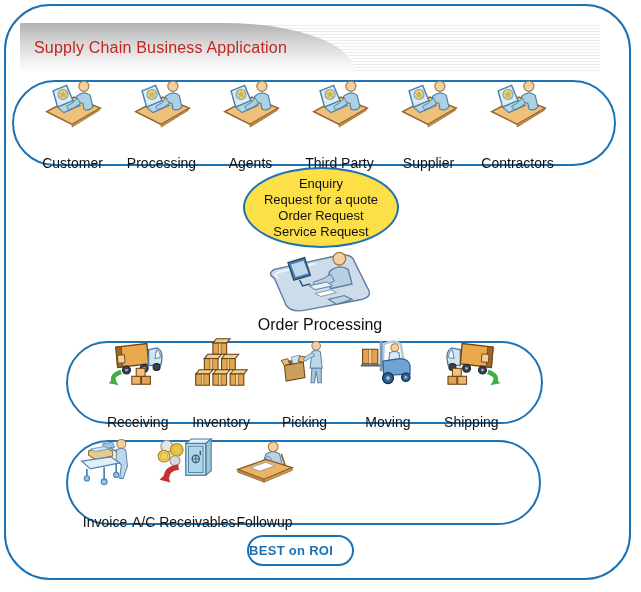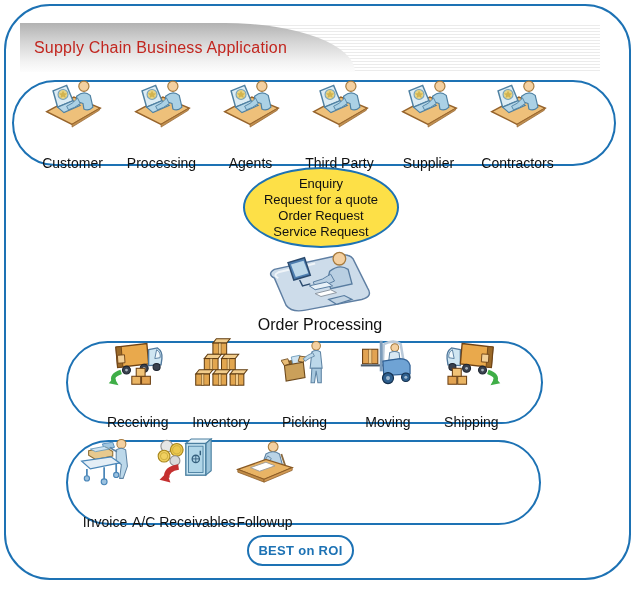--- a/index.html
+++ b/index.html
@@ -43,21 +43,21 @@
     border:2px solid #1d72b4;border-radius:50%;box-sizing:border-box;z-index:3;
     display:flex;flex-direction:column;align-items:center;justify-content:center;
     font-size:13px;line-height:16px;text-align:center;
   }
   
   .order-proc-icon{position:absolute;left:252px;top:249px;width:136px;height:64px;display:flex;align-items:center;justify-content:center;}
   .order-proc-label{position:absolute;left:235px;top:316px;width:170px;text-align:center;font-size:16px;}
   
   .roi-badge{
     position:absolute;left:247px;top:535px;width:107px;height:31px;box-sizing:border-box;
-    border:2px solid #1d72b4;border-radius:16px;display:flex;align-items:center;justify-content:center;
+    border:2px solid #1d72b4;border-radius:16px;display:flex;align-items:center;justify-content:flex-start;
     color:#1d72b4;font-weight:bold;font-size:13px;letter-spacing:.3px;background:#fff;
   }
   svg{display:block;}
 </style>
 </head>
 <body>
 
 <div class="stage">
 
   <div class="outer-frame"></div>

